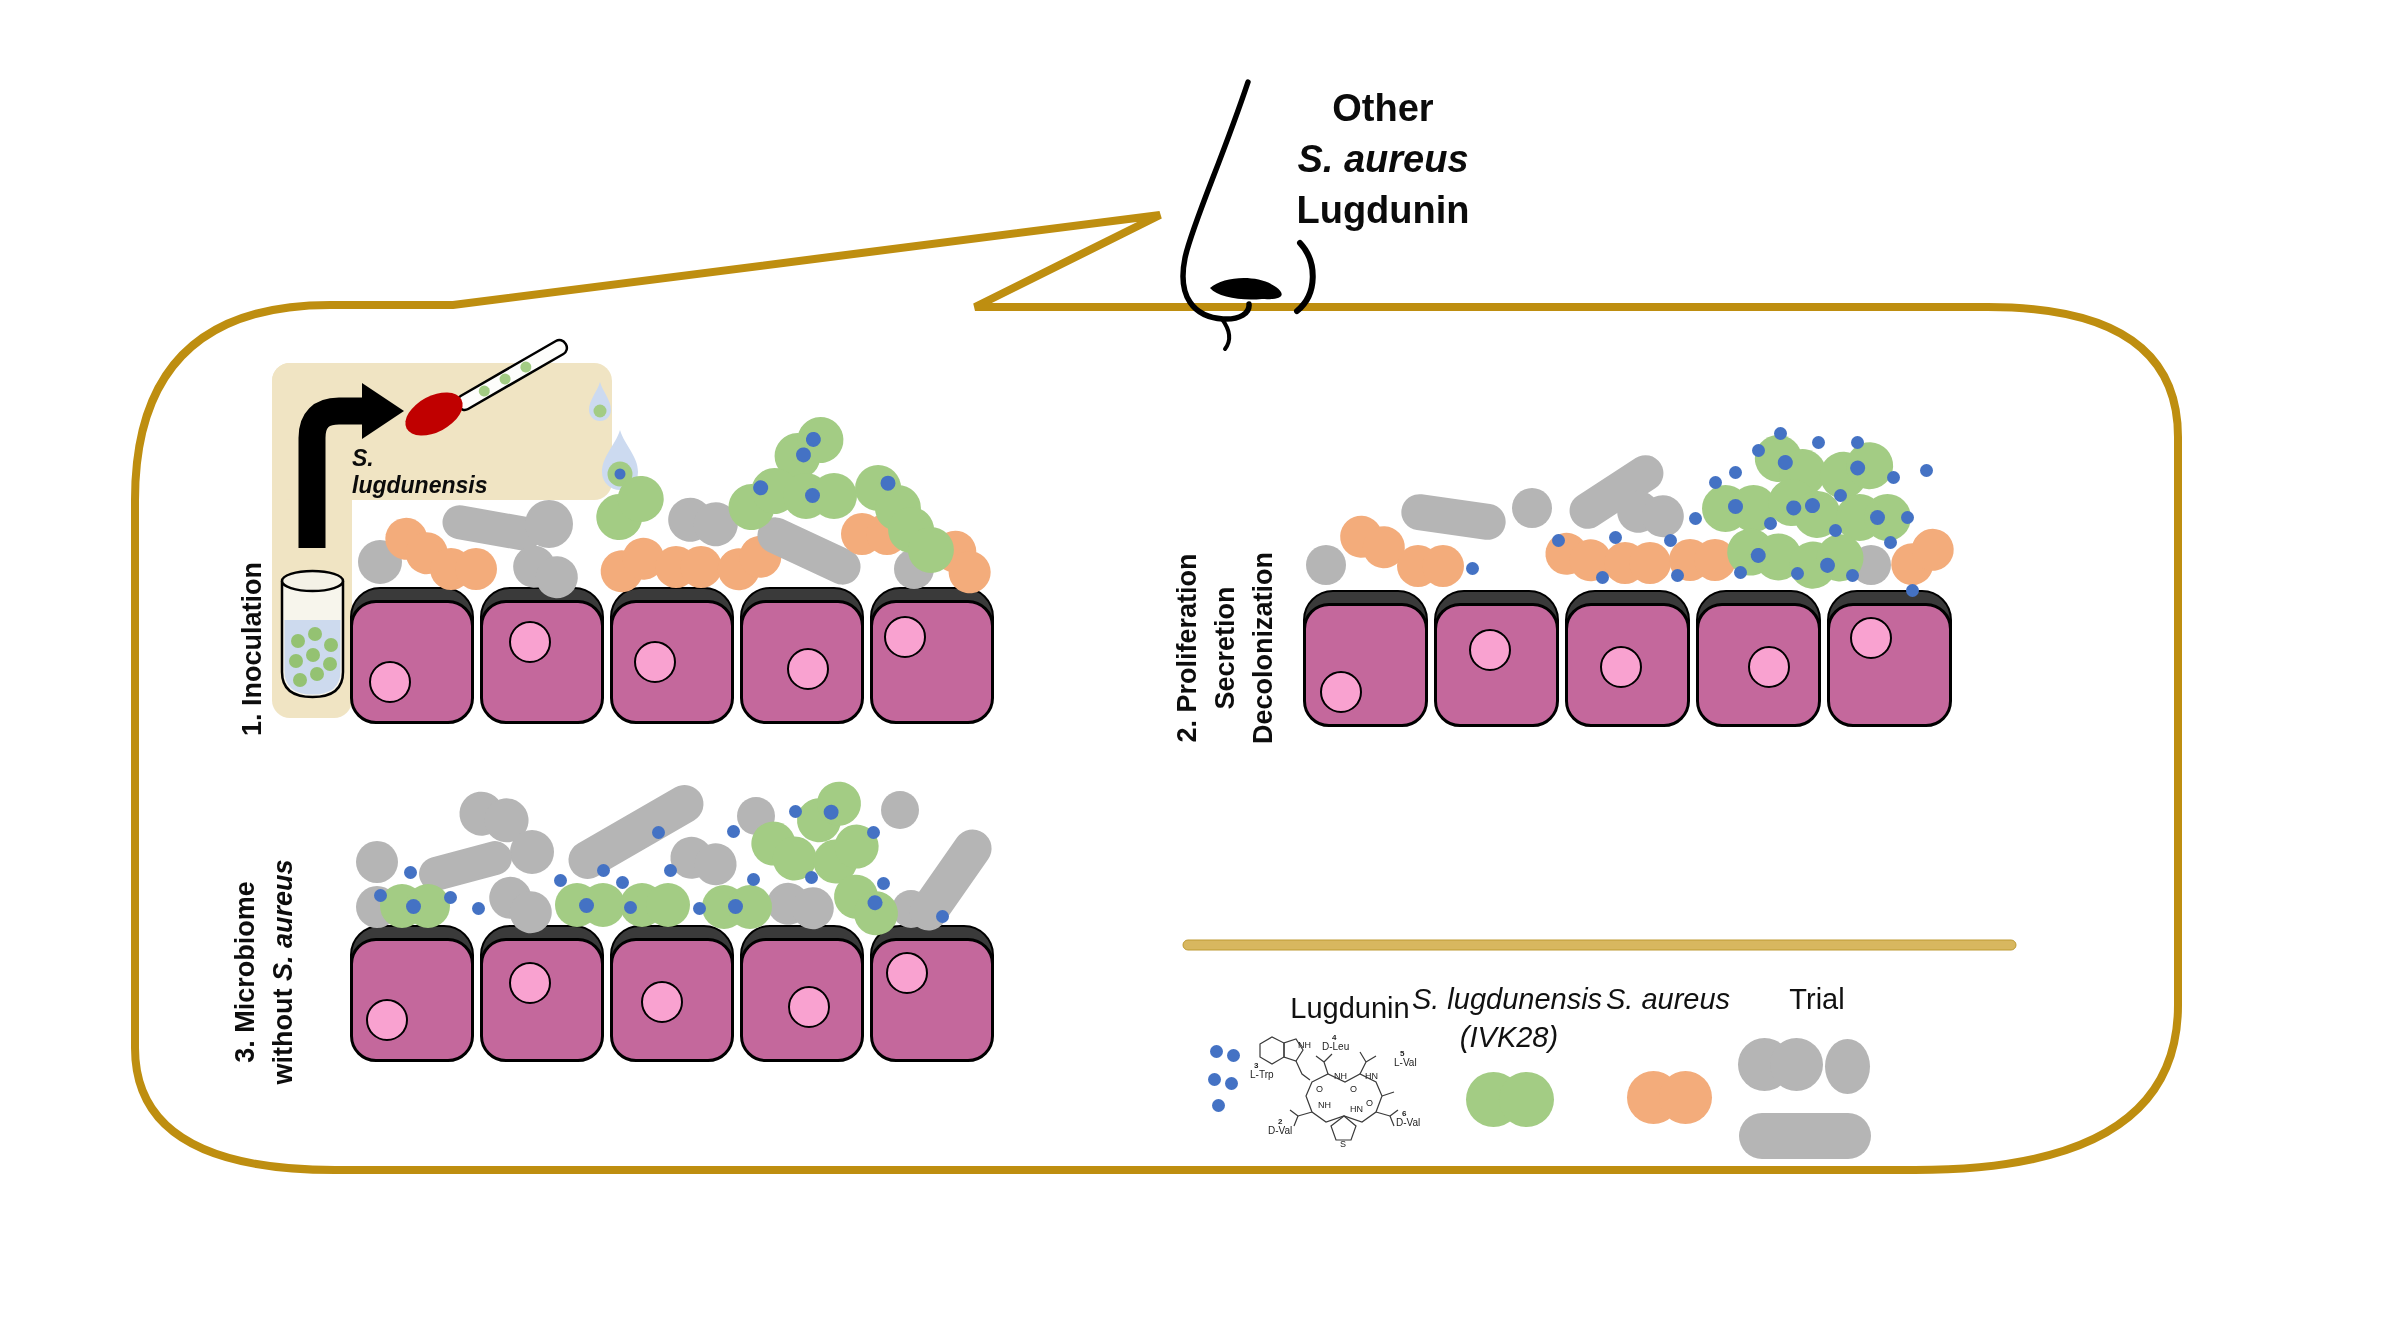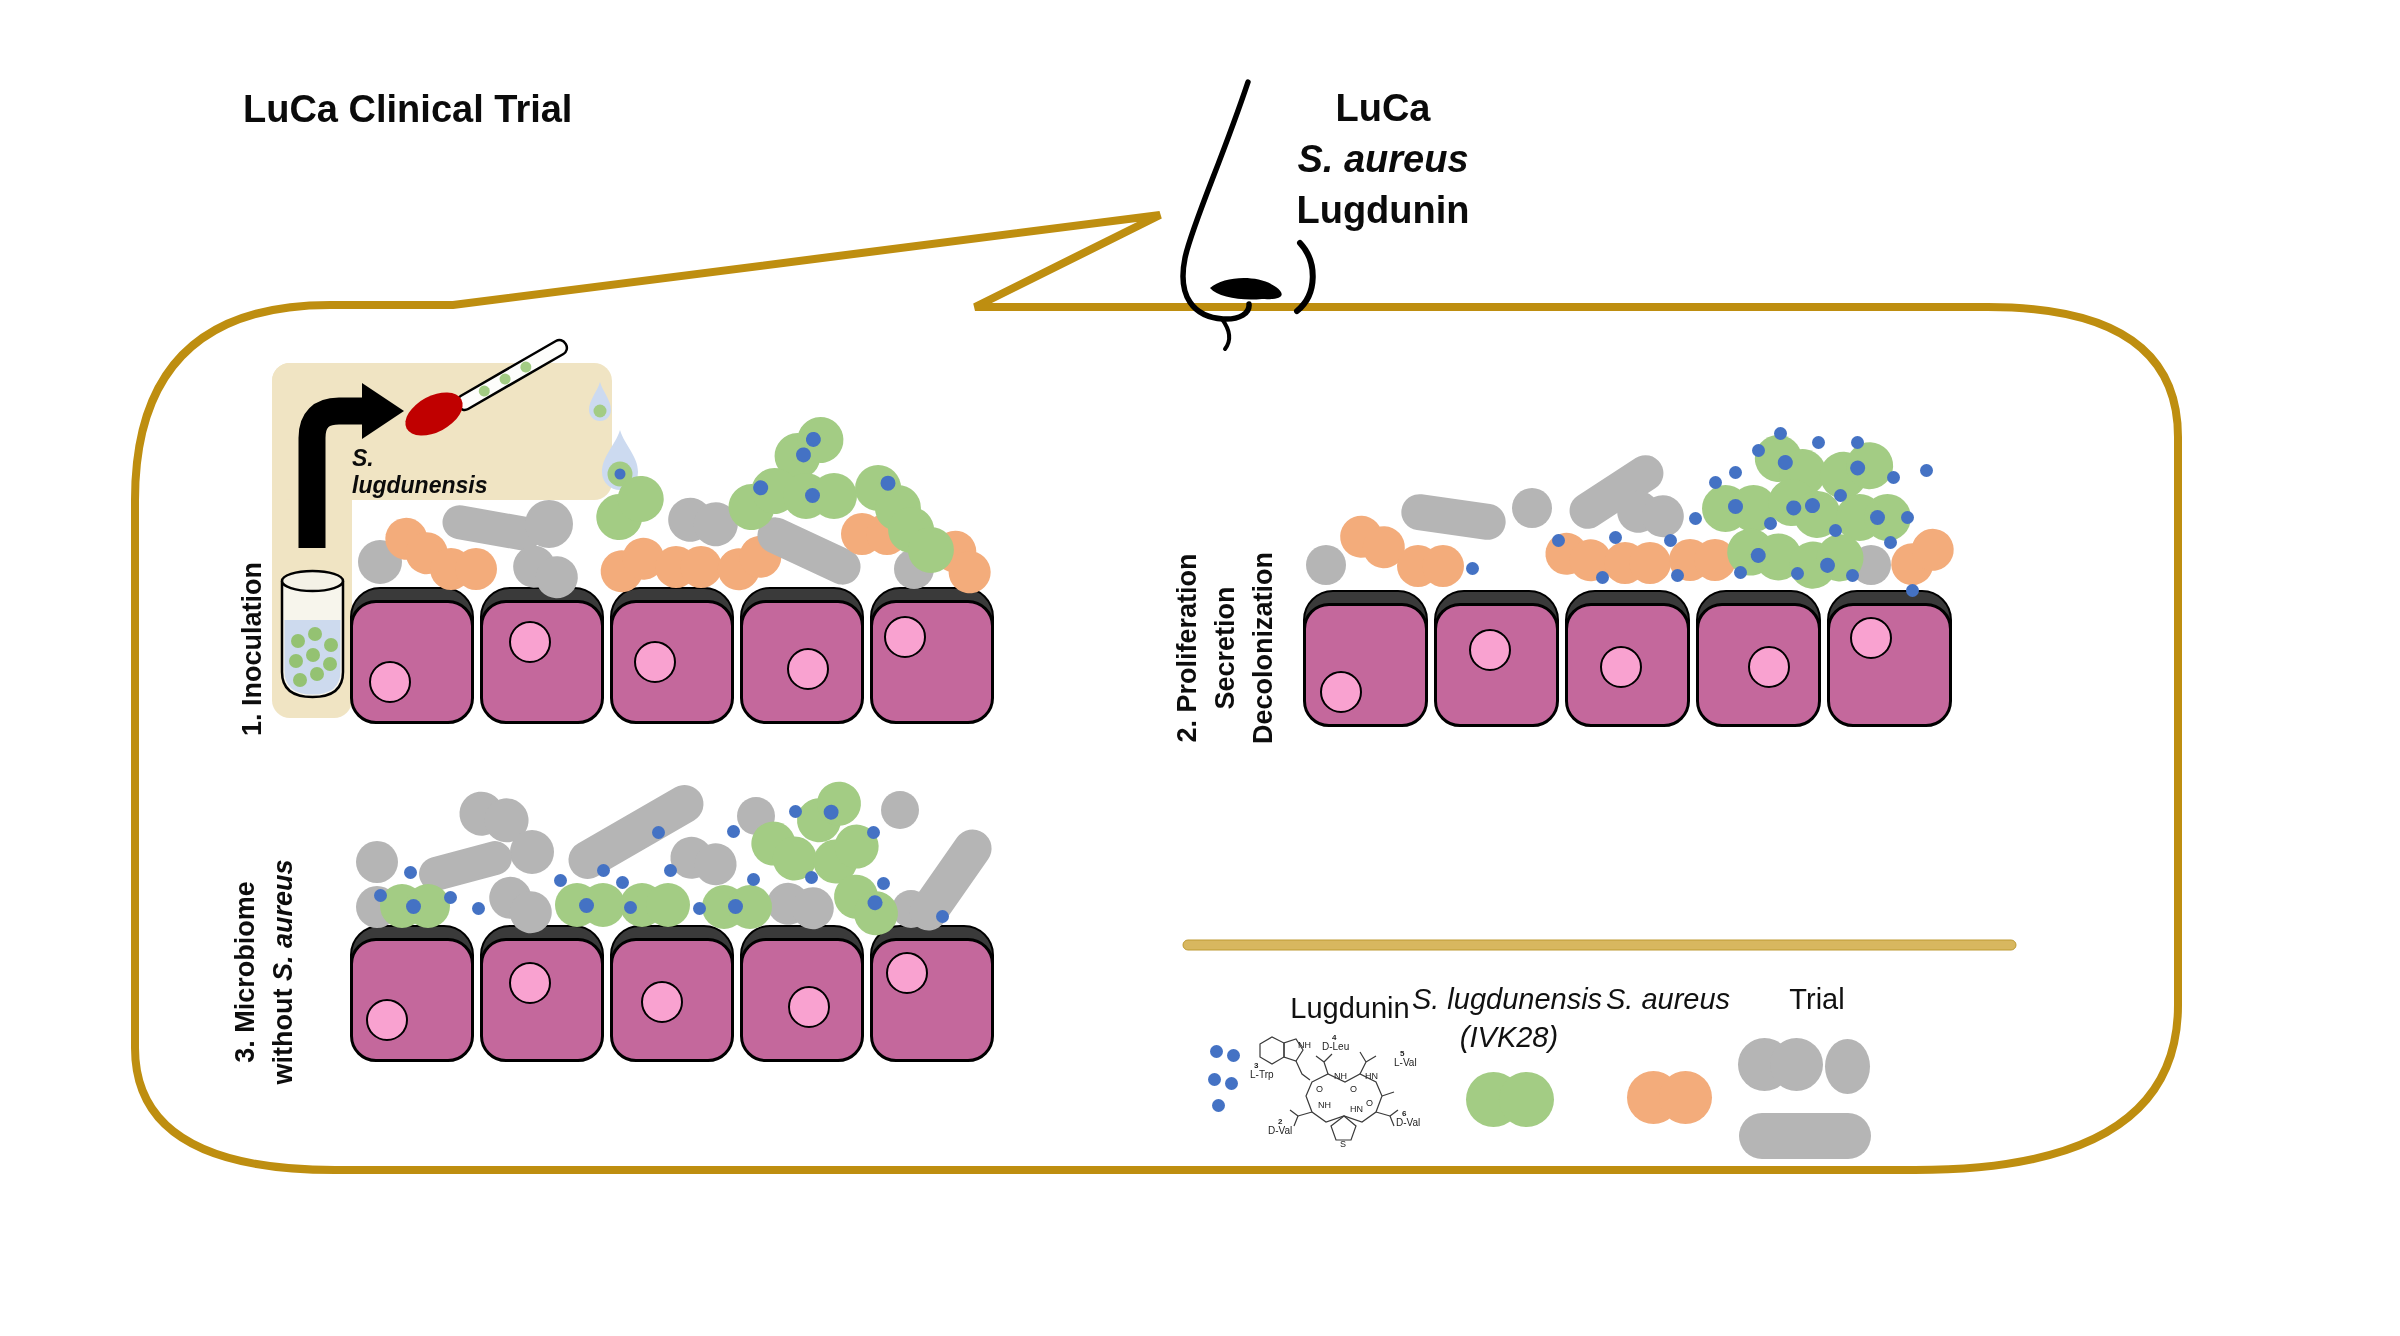--- a/index.html
+++ b/index.html
@@ -420,24 +420,23 @@
         <div style="position: absolute; left: 32px; top: 0px; width: 53px; height: 53px; background: rgb(243, 172, 123); border-radius: 50%;"></div>
       </div>
       <div style="left: 1737.5px; top: 1037.5px; width: 85px; height: 53px; transform: rotate(0deg); position: absolute;">
         <div style="position: absolute; left: 0px; top: 0px; width: 53px; height: 53px; background: rgb(181, 181, 181); border-radius: 50%;"></div>
         <div style="position: absolute; left: 32px; top: 0px; width: 53px; height: 53px; background: rgb(181, 181, 181); border-radius: 50%;"></div>
       </div>
       <div style="left: 1824.5px; top: 1038.5px; width: 45px; height: 55px; background: rgb(181, 181, 181); border-radius: 50%; position: absolute;"></div>
       <div style="left: 1739px; top: 1113px; width: 132px; height: 46px; background: rgb(181, 181, 181); border-radius: 23px; transform: rotate(0deg); position: absolute;"></div>
     </div>
 
-  <div class="title" style="left:243px;top:88px;font-size:38px;">LuCa Clinical Trial</div>
 
   <div class="carrier" style="left:1283px;top:83px;width:200px;font-size:38px;line-height:51px;">
-    <div>LuCa</div>
+    <div>Other</div>
     <div class="it">S. aureus</div>
     <div>Lugdunin</div>
   </div>
 
   <div class="vlabel" style="left:42px;top:630px;width:420px;">1. Inoculation</div>
 
   <div class="vlabel" style="left:1015px;top:591px;width:420px;">
     <div>2. Proliferation</div>
     <div>Secretion</div>
     <div>Decolonization</div>

